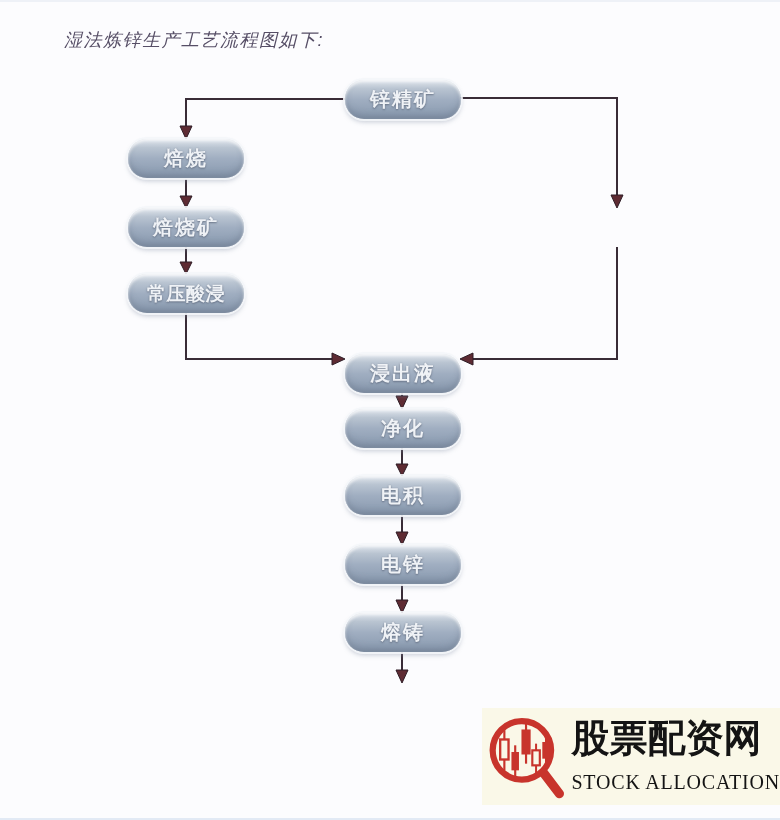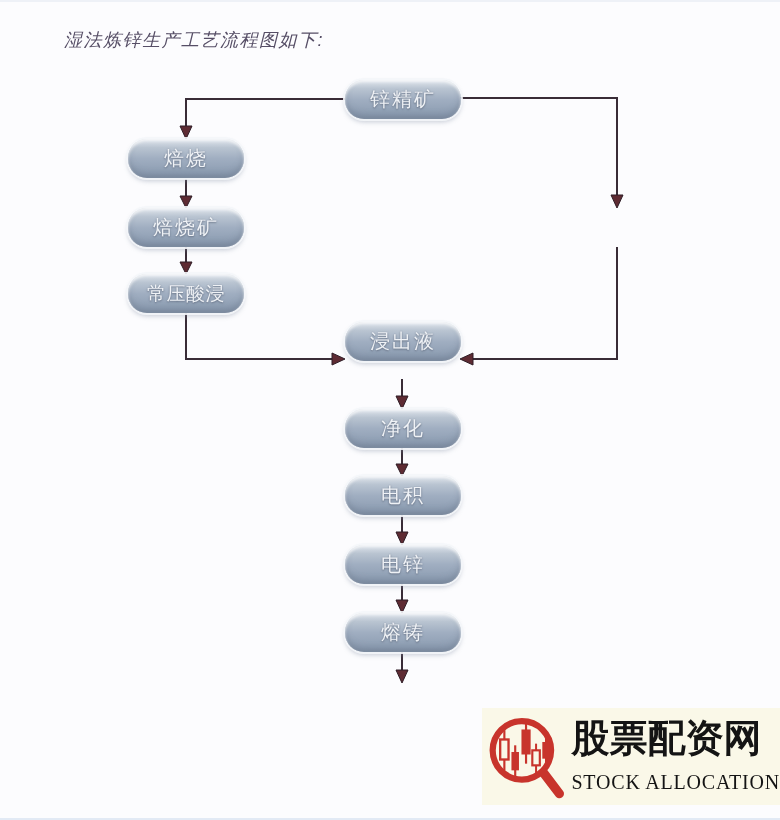--- a/index.html
+++ b/index.html
@@ -19,31 +19,31 @@
   }
   .edges{position:absolute;left:0;top:0;width:780px;height:820px;}
   .node{
     position:absolute;width:116px;height:39px;border-radius:19px;
     background:linear-gradient(180deg,#e2e7ee 0%,#b9c4d1 22%,#a0aec1 50%,#8d9db2 88%,#8494a9 100%);
     box-shadow:0 0 0 2px rgba(244,246,250,0.9),
                0 3px 5px rgba(130,142,162,0.45),
                inset 0 2px 3px rgba(255,255,255,0.75),
                inset 0 -4px 6px rgba(104,117,138,0.45);
     display:flex;align-items:center;justify-content:center;
-    color:#eff2f6;font-size:20px;font-weight:normal;letter-spacing:2px;
+    color:#eff2f6;font-size:20px;font-weight:bold;letter-spacing:2px;
     text-shadow:0 1px 2px rgba(96,107,126,0.9),0 0 1px rgba(120,130,148,0.6);
     white-space:nowrap;
   }
   .node.wide{letter-spacing:0.5px;font-size:19px;}
   .p1{left:345px;top:78px}
   .p2{left:128px;top:137px}
   .p3{left:128px;top:206px}
   .p4{left:128px;top:272px}
   .p5{left:559px;top:206px}
-  .p6{left:345px;top:320px}
+  .p6{left:345px;top:352px}
   .p7{left:345px;top:407px}
   .p8{left:345px;top:474px}
   .p9{left:345px;top:543px}
   .p10{left:345px;top:611px}
   .p11{left:345px;top:681px}
   .edge-line{stroke:#392c37;stroke-width:2;fill:none;}
   .arrowhead{fill:#5e2b33;stroke:#2e1d26;stroke-width:1;}
   .watermark{
     position:absolute;left:482px;top:706px;width:298px;height:97px;
     background:#faf8e8;display:flex;align-items:center;

